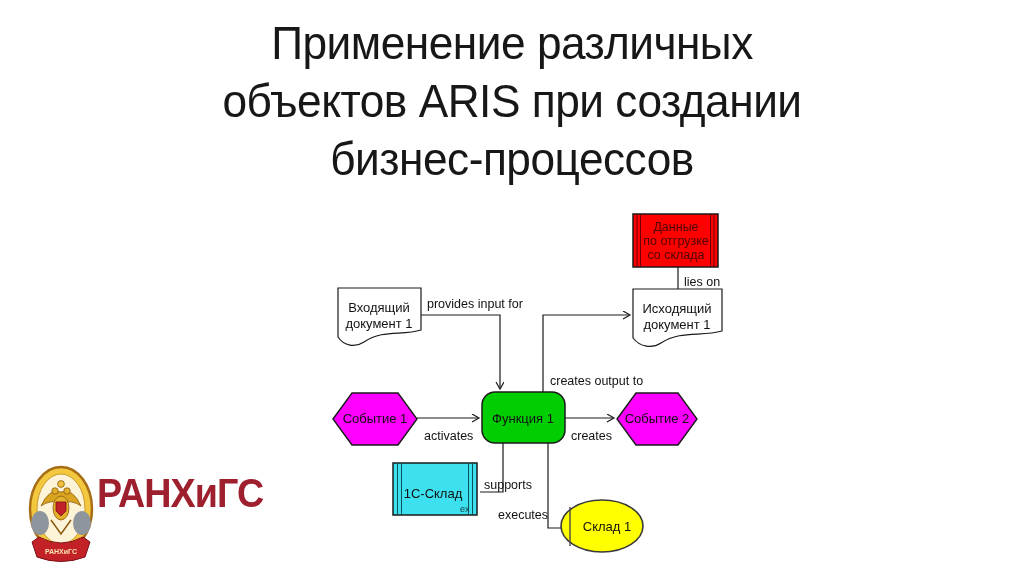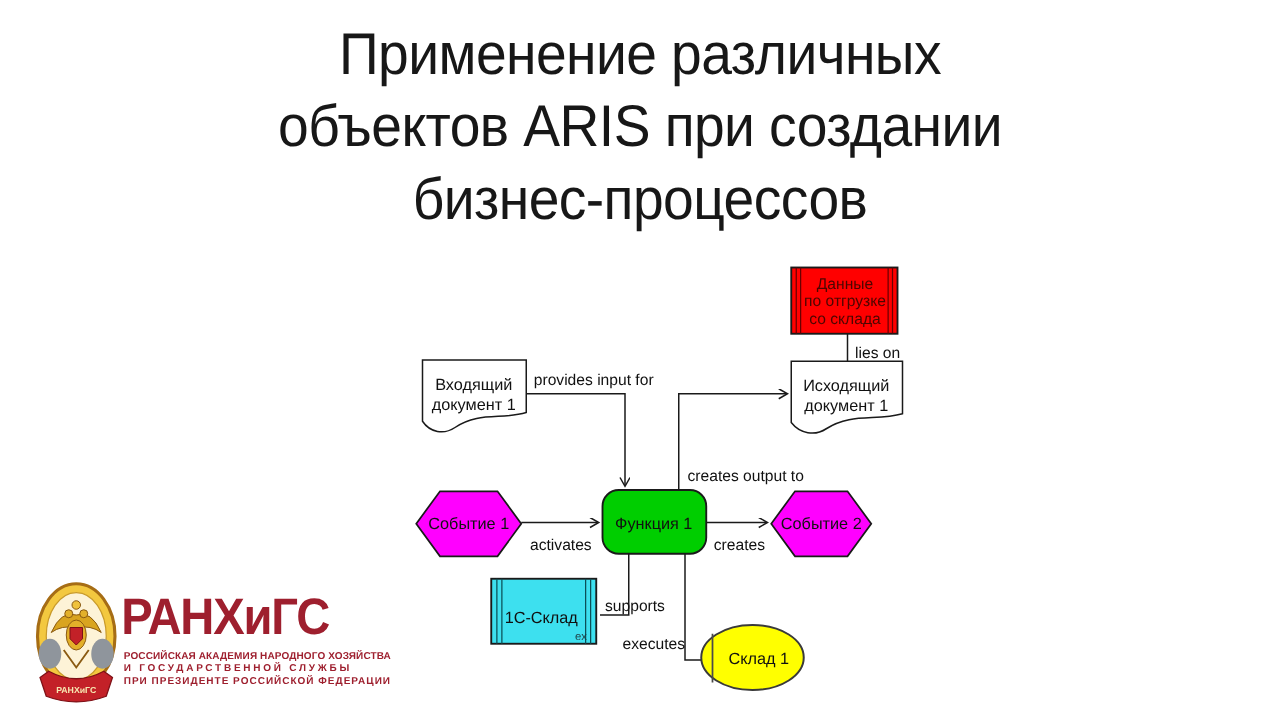--- a/index.html
+++ b/index.html
@@ -130,20 +130,15 @@
       <ellipse cx="34" cy="44" rx="8" ry="12" fill="#e3b02a" stroke="#8a5a12" stroke-width="0.8"></ellipse>
       <circle cx="28" cy="27" r="3.2" fill="#e3b02a" stroke="#8a5a12" stroke-width="0.8"></circle>
       <circle cx="40" cy="27" r="3.2" fill="#e3b02a" stroke="#8a5a12" stroke-width="0.8"></circle>
       <circle cx="34" cy="20" r="3.4" fill="#f0c23c" stroke="#8a5a12" stroke-width="0.8"></circle>
       <path d="M29,38 h10 v9 l-5,5 l-5,-5 Z" fill="#c32128" stroke="#7d1016" stroke-width="0.8"></path>
       <path d="M24,56 L34,70 L44,56" fill="none" stroke="#8a5a12" stroke-width="1.5"></path>
       <path d="M5,78 L12,73 Q34,85 56,73 L63,78 L58,93 Q34,102 10,93 Z" fill="#c32128" stroke="#7d1016" stroke-width="1"></path>
       <text x="34" y="90" text-anchor="middle" font-size="7" font-weight="bold" fill="#f7e6b0">РАНХиГС</text>
     </svg>
     <div class="logo-acronym">РАНХиГС</div>
-    <div class="logo-sub">
-      <div class="l1">РОССИЙСКАЯ АКАДЕМИЯ НАРОДНОГО ХОЗЯЙСТВА</div>
-      <div class="l2">И ГОСУДАРСТВЕННОЙ СЛУЖБЫ</div>
-      <div class="l3">ПРИ ПРЕЗИДЕНТЕ РОССИЙСКОЙ ФЕДЕРАЦИИ</div>
-    </div>
   </div>
 
 </div>
 
 </body></html>

